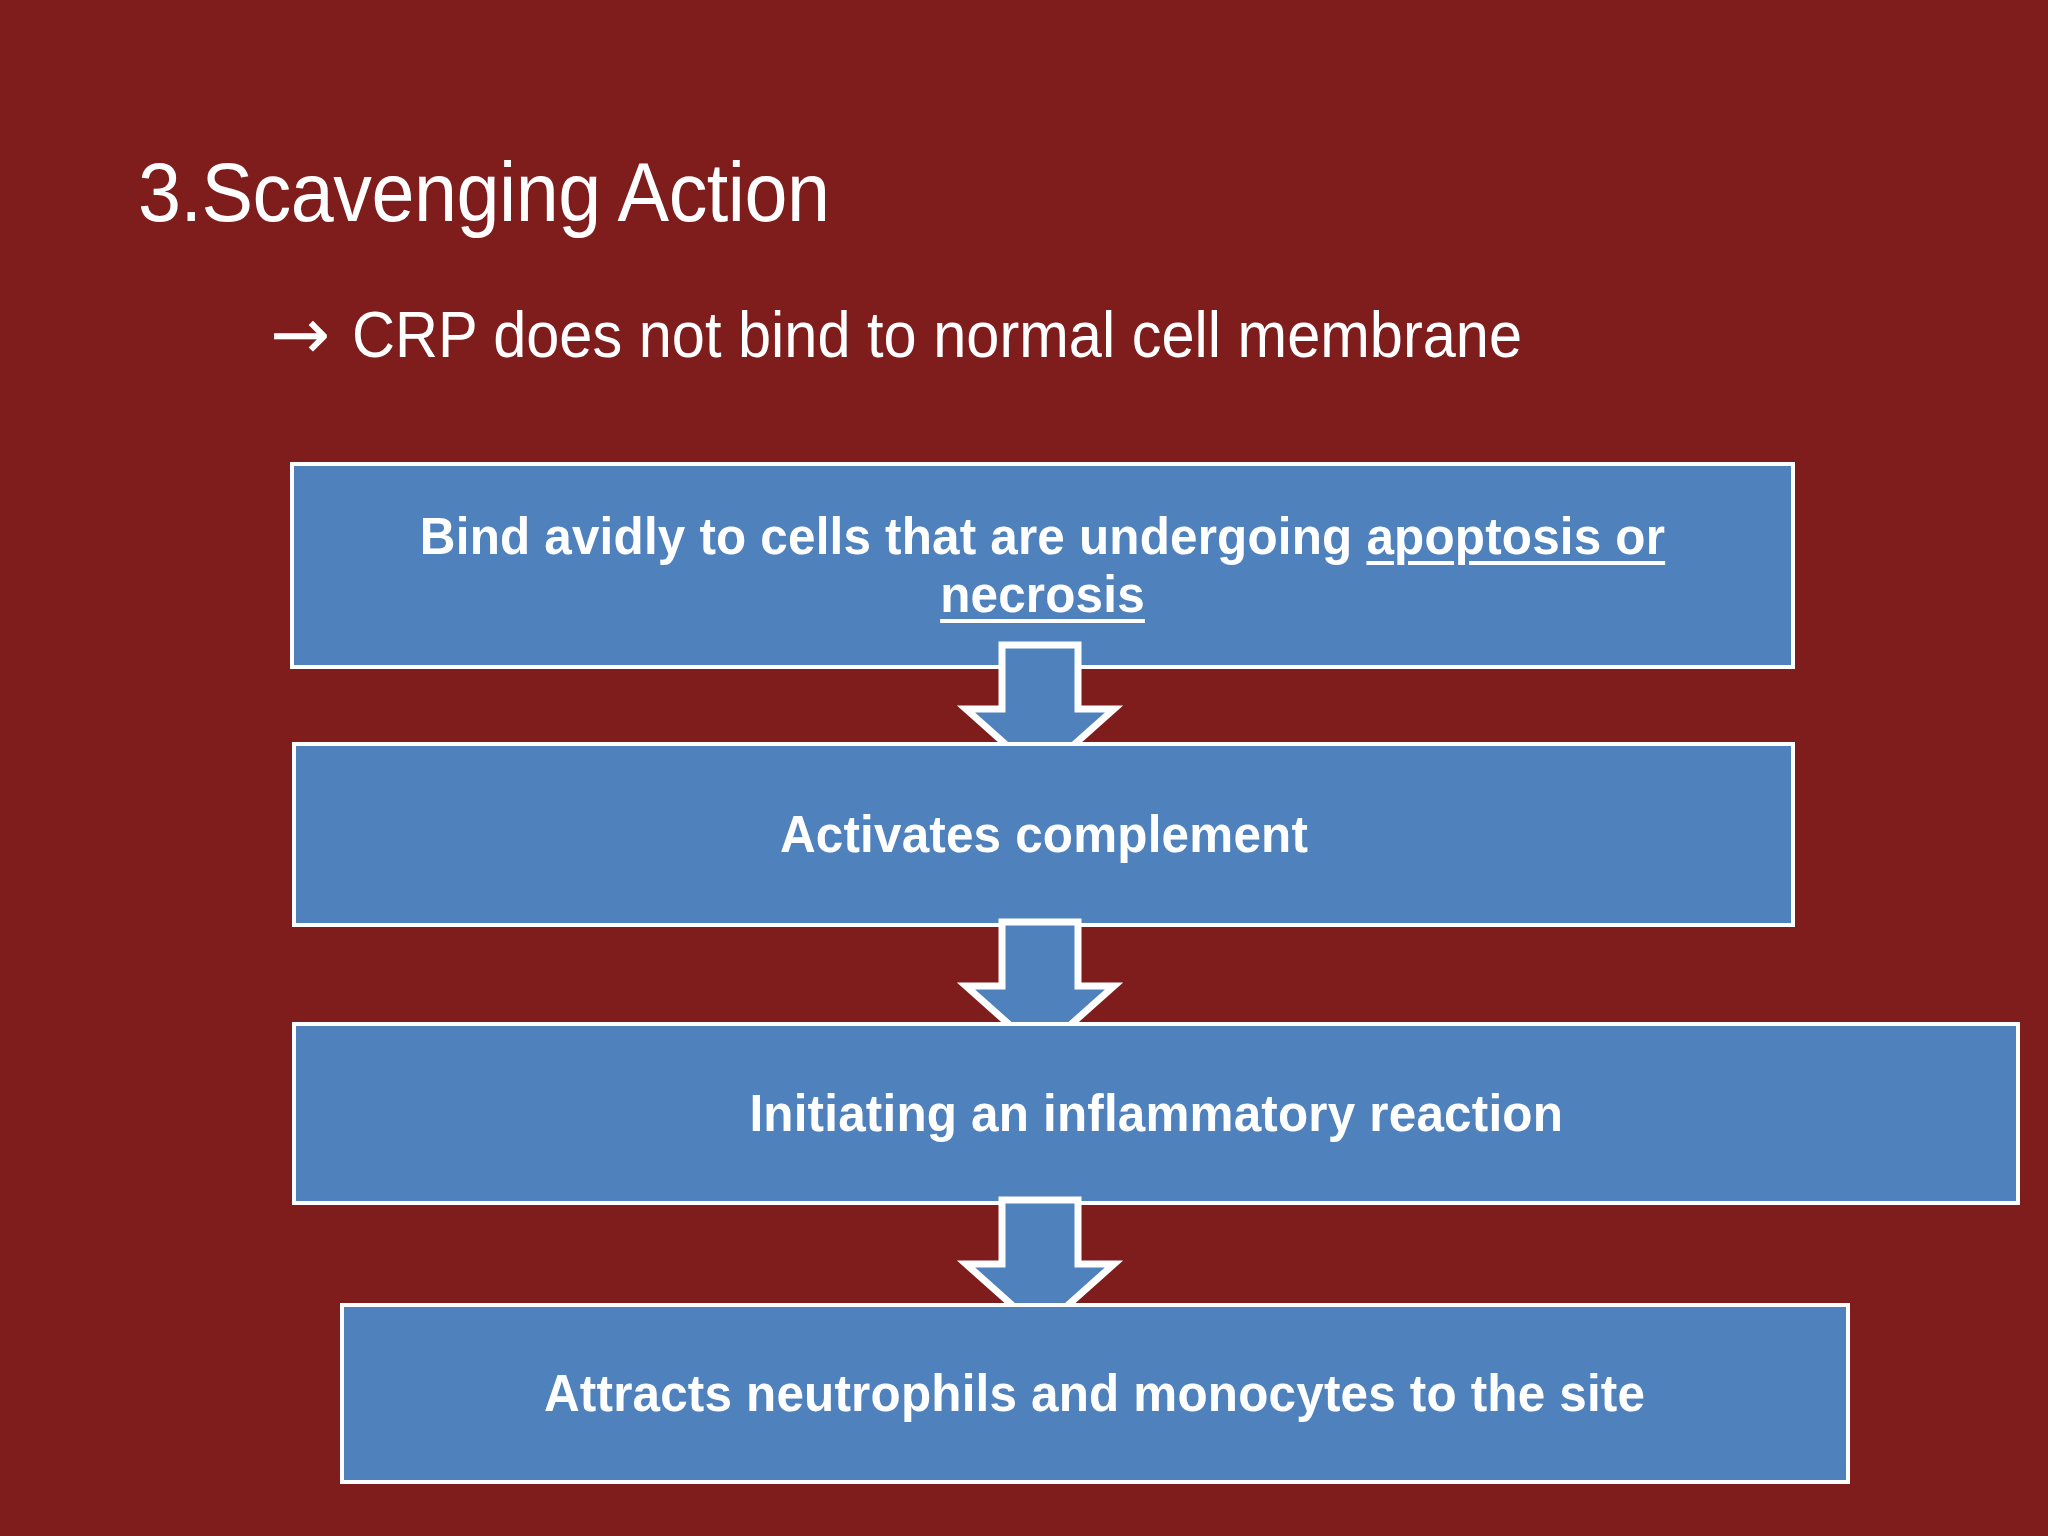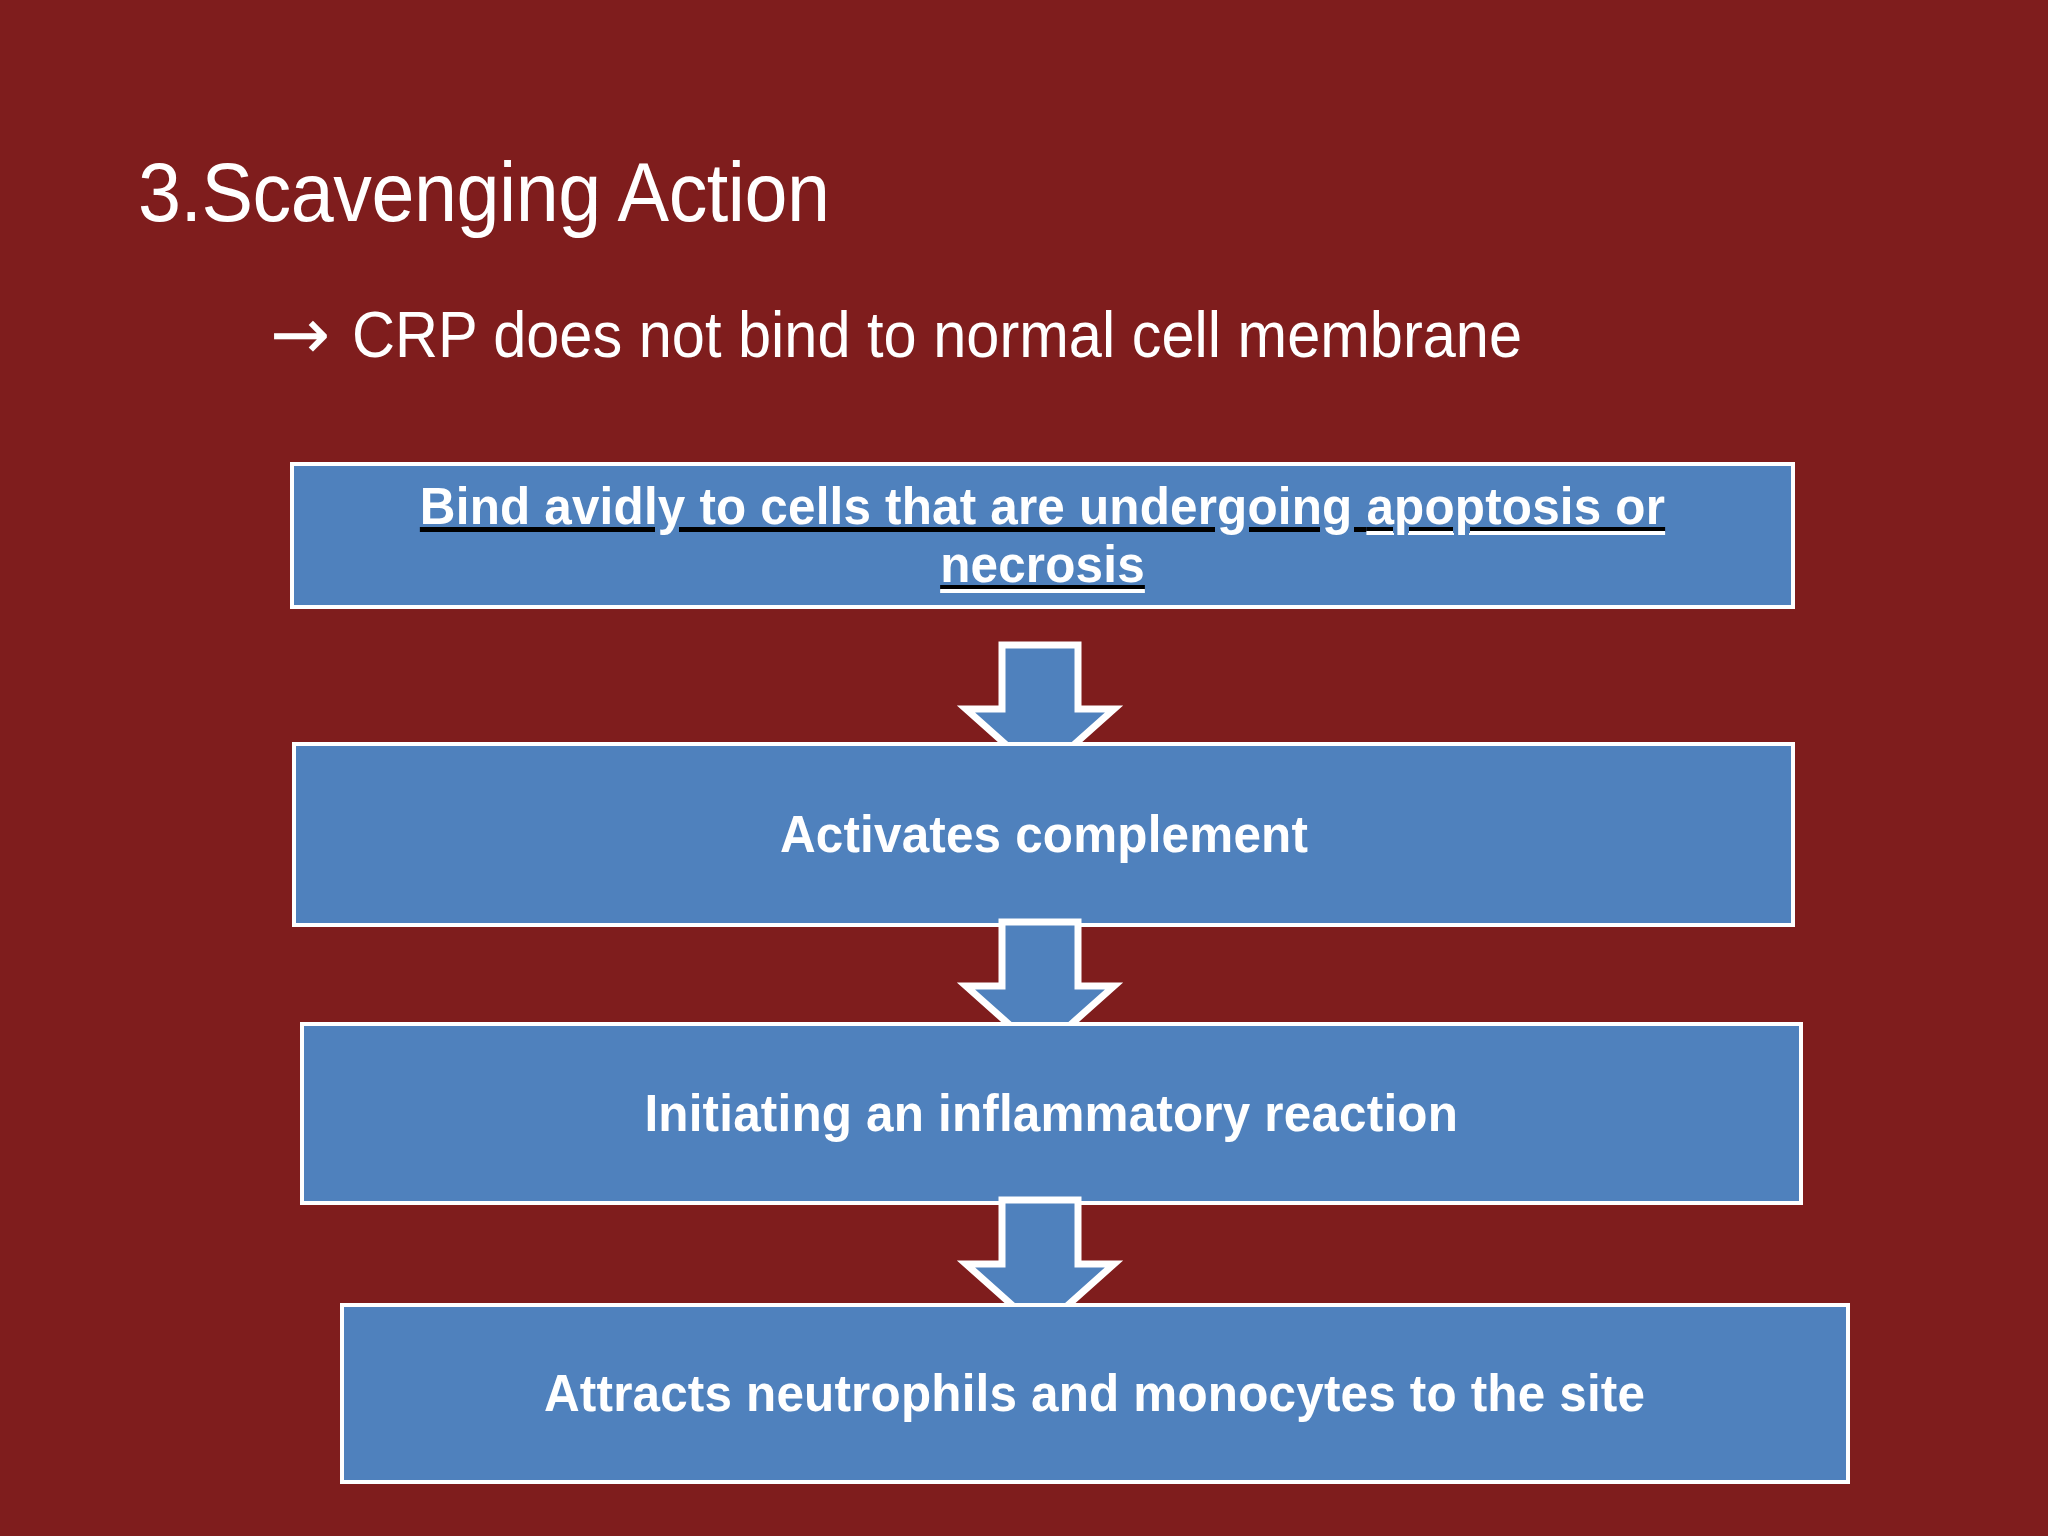--- a/index.html
+++ b/index.html
@@ -85,23 +85,23 @@
     letter-spacing: 0.2px;
     padding: 0 18px;
     transform: scaleX(0.95);
   }
   .flow-box-label .underlined {
     text-decoration: underline;
     text-underline-offset: 7px;
     text-decoration-thickness: 4px;
   }
 
-  #box-1 { left: 290px; top: 462px;  width: 1505px; height: 147px; text-decoration: underline; }
+  #box-1 { left: 290px; top: 462px;  width: 1505px; height: 207px; }
   #box-2 { left: 292px; top: 742px;  width: 1503px; height: 185px; }
-  #box-3 { left: 292px; top: 1022px; width: 1503px; height: 183px; margin-left: 8px; }
+  #box-3 { left: 292px; top: 1022px; width: 1728px; height: 183px; }
   #box-4 { left: 292px; top: 1303px; width: 1510px; height: 181px; margin-left: 48px; }
 
   
   .flow-arrow {
     position: absolute;
     width: 180px;
     height: 132px;
     overflow: visible;
   }
   #arrow-1 { left: 950px; top: 645px;  }

